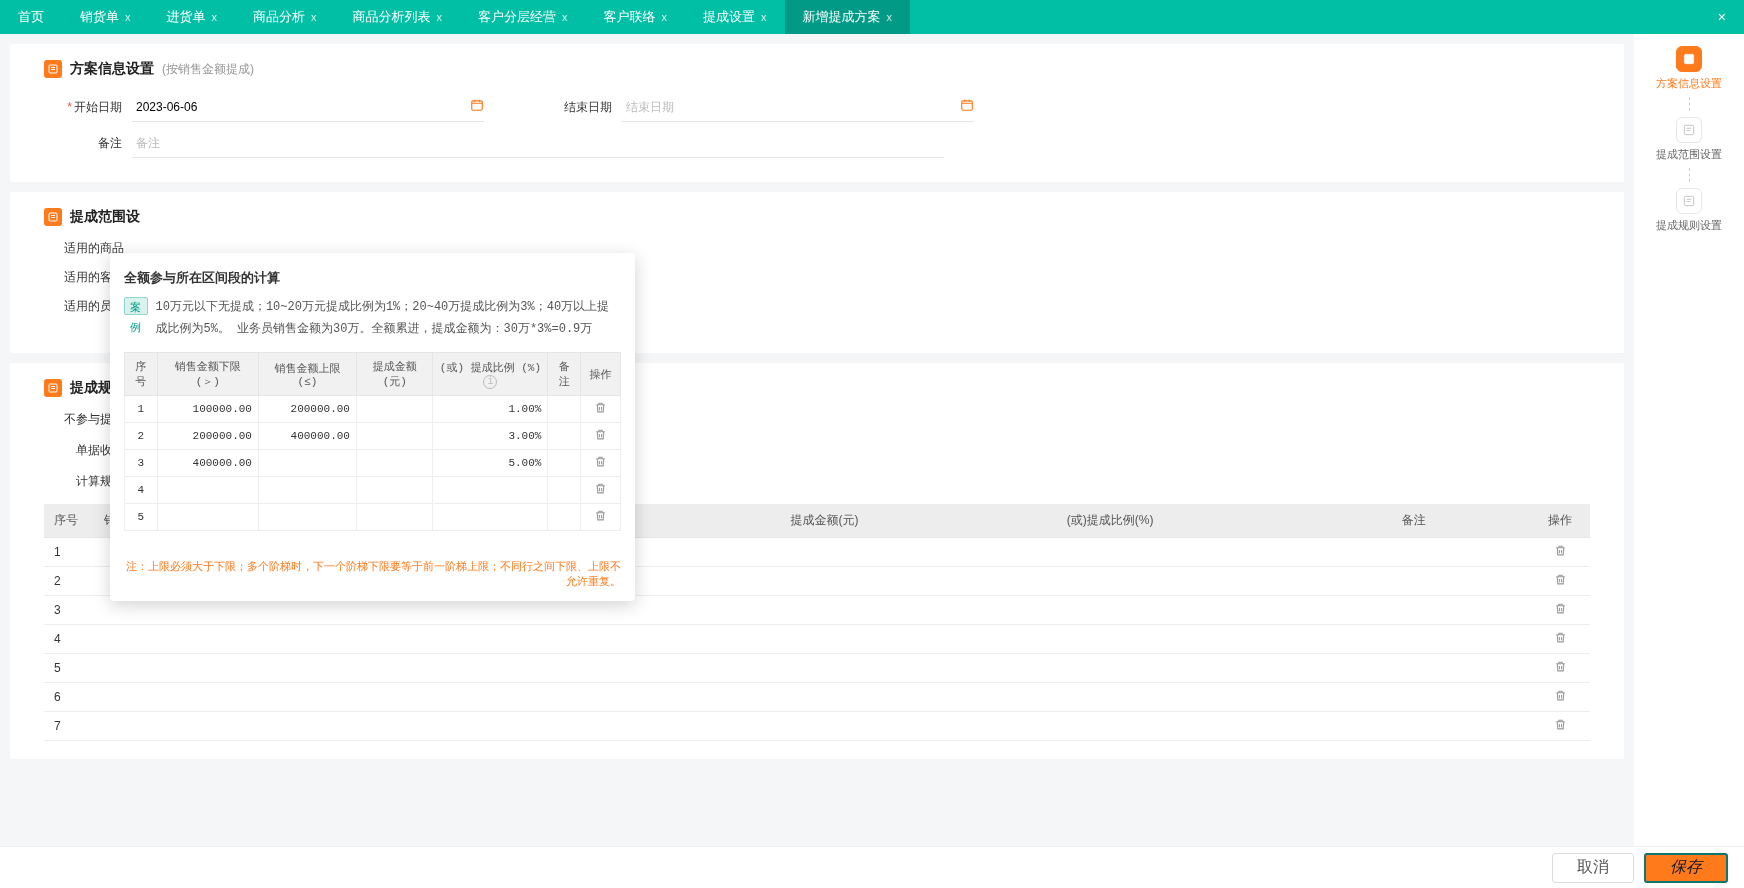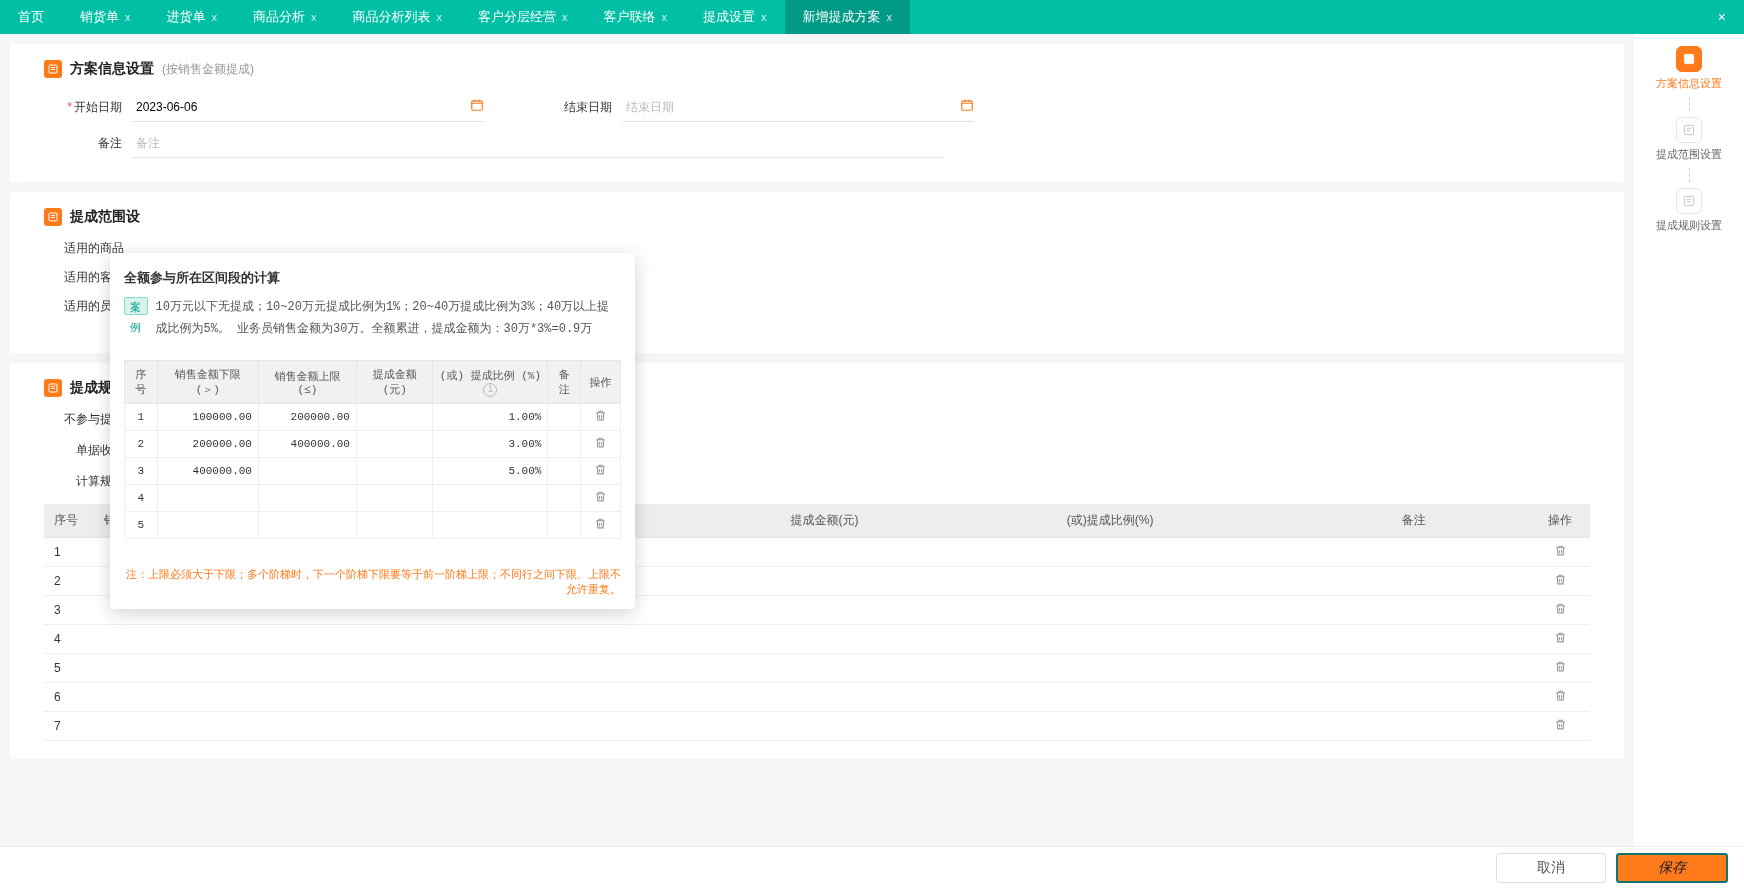--- a/index.html
+++ b/index.html
@@ -244,21 +244,21 @@
     font-family: Liberation Mono, monospace;
   }
   .tooltip-card .tt-title {
     font-weight: bold;
     font-size: 13px;
     margin-bottom: 10px;
   }
   .tooltip-card .tt-example {
     display: flex;
     gap: 8px;
-    margin-bottom: 20px;
+    margin-bottom: 12px;
     line-height: 1.8;
     color: #555;
   }
   .tooltip-card .badge {
     background: #d9f2ee;
     border: 1px solid #8fd9ce;
     color: #00a085;
     border-radius: 2px;
     font-size: 11px;
     padding: 1px 5px;
@@ -303,24 +303,24 @@
     border-top: 1px solid #eee;
     display: flex;
     justify-content: flex-end;
     align-items: center;
     padding: 0 16px;
     gap: 10px;
     z-index: 40;
   }
   .btn {
     height: 30px;
-    padding: 0 40px;
+    padding: 0 24px;
     border-radius: 3px;
     cursor: pointer;
-    font-size: 14px;
+    font-size: 16px;
     display:inline-flex;align-items:center;justify-content:center;
   }
   .btn.cancel {
     background: #fff;
     border: 1px solid #ddd;
     color: #555;
   }
   .btn.save {
     background: #ff7a1a;
     color: #0f172a;

